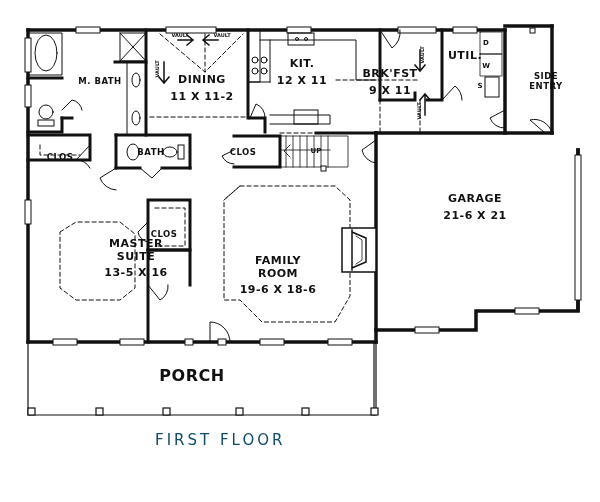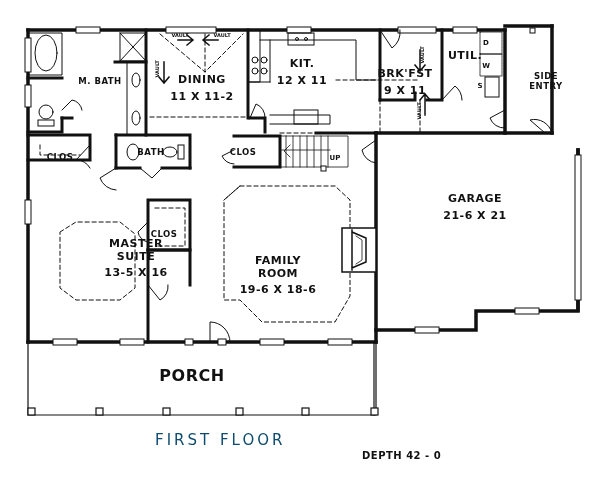--- a/index.html
+++ b/index.html
@@ -187,21 +187,21 @@
 <div class="lbl room" style="left:202px; top:74px;">
   <span>DINING</span>
   <span class="dim">11 X 11-2</span>
 </div>
 
 <div class="lbl room" style="left:302px; top:58px;">
   <span>KIT.</span>
   <span class="dim">12 X 11</span>
 </div>
 
-<div class="lbl room" style="left:390px; top:68px;margin-left:15px;">
+<div class="lbl room" style="left:390px; top:68px;">
   <span>BRK'FST</span>
   <span class="dim">9 X 11</span>
 </div>
 
 <div class="lbl room" style="left:465px; top:50px;">UTIL.</div>
 
 <div class="lbl small" style="left:546px; top:72px;">
   <span>SIDE</span><br>
   <span>ENTRY</span>
 </div>
@@ -228,24 +228,20 @@
   <span class="dim">21-6 X 21</span>
 </div>
 
 <div class="lbl room" style="left:192px; top:367px; font-size:16px;">PORCH</div>
 
 <div class="lbl tiny" style="left:180px; top:33px;">VAULT</div>
 <div class="lbl tiny" style="left:222px; top:33px;">VAULT</div>
 <div class="lbl vtiny" style="left:158px; top:66px;">VAULT</div>
 <div class="lbl vtiny" style="left:423px; top:52px;">VAULT</div>
 <div class="lbl vtiny" style="left:420px; top:108px;">VAULT</div>
-<div class="lbl tiny" style="left:316px; top:154px; font-size:7px;padding-left:38px;">UP</div>
+<div class="lbl tiny" style="left:316px; top:147px; font-size:7px;">UP</div>
 <div class="lbl tiny" style="left:486px; top:39px; font-size:7px;">D</div>
 <div class="lbl tiny" style="left:486px; top:62px; font-size:7px;">W</div>
 <div class="lbl tiny" style="left:480px; top:82px; font-size:7px;">S</div>
 
 <div class="title">FIRST FLOOR</div>
 <div class="specs">
-  <div>
-    <span>DEPTH</span>
-    <span>42 - 0</span>
-  </div>
 </div>
 
 </body></html>

